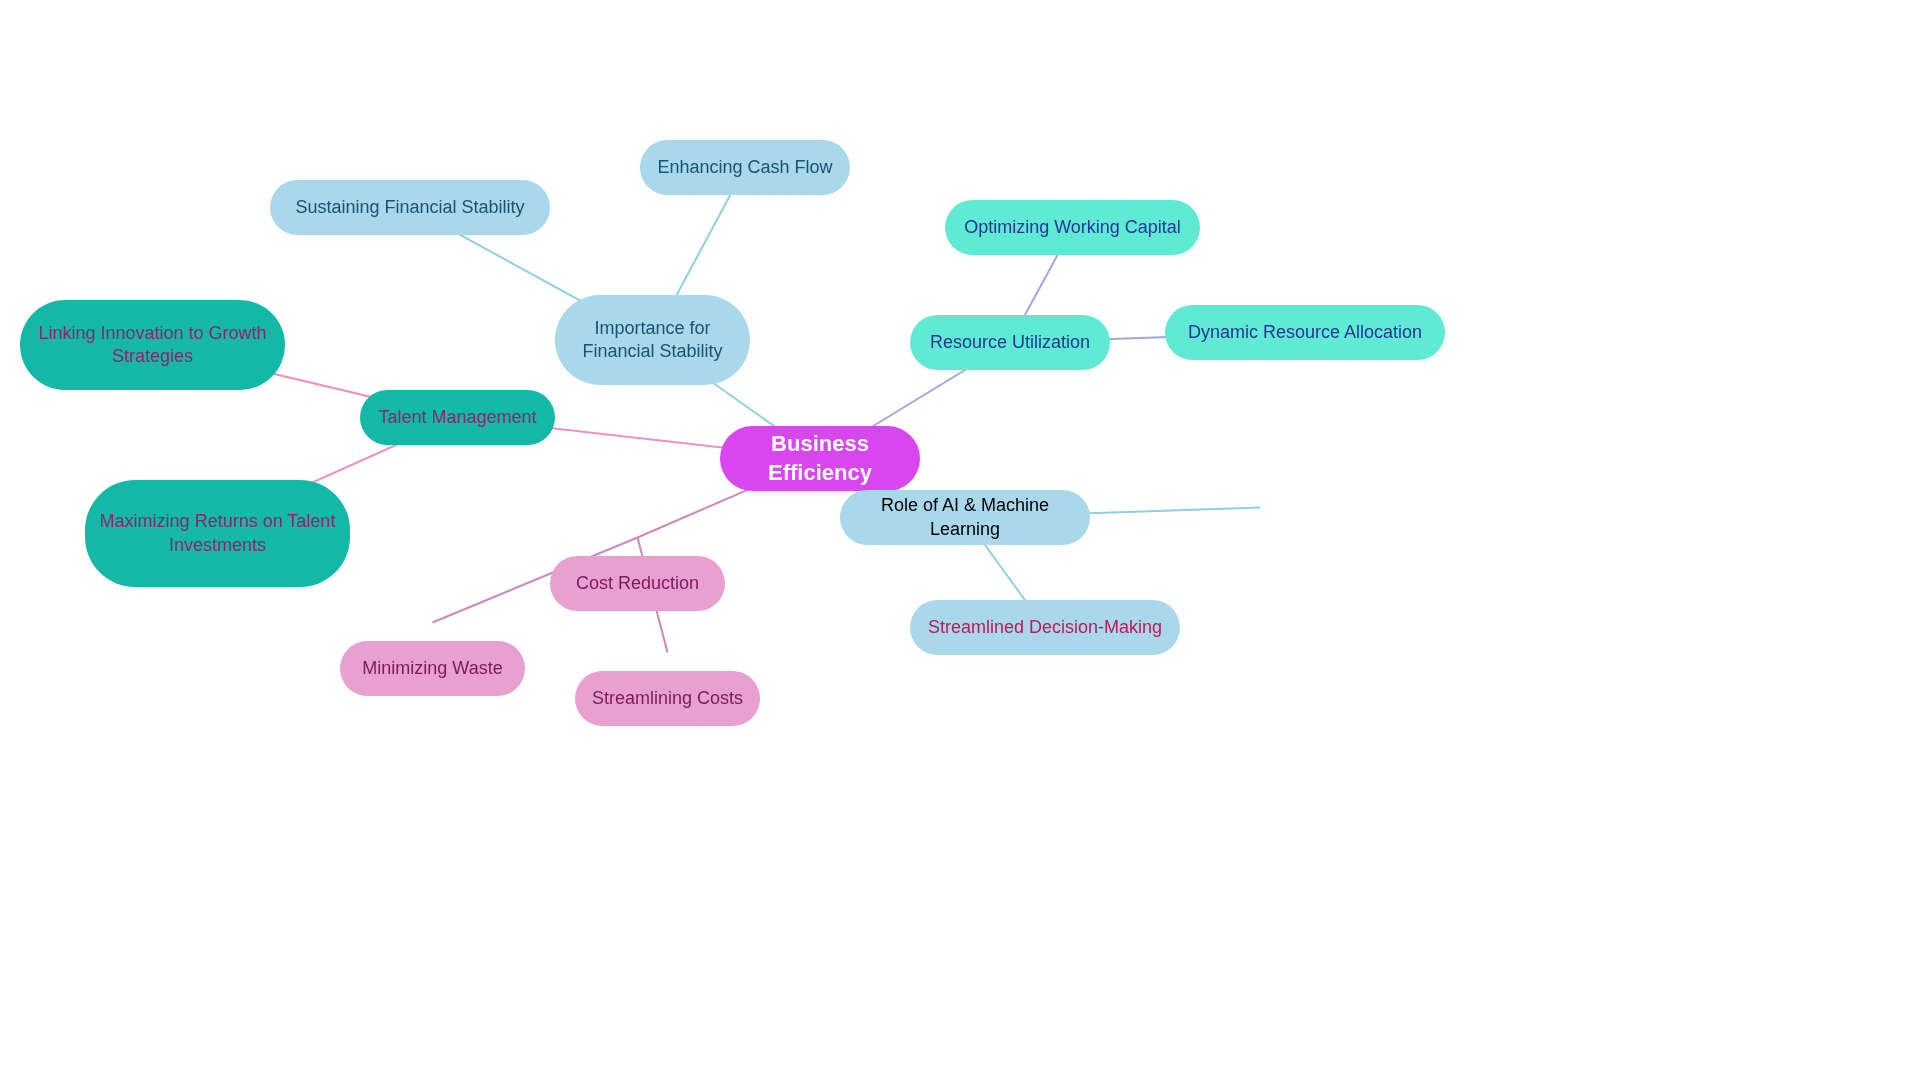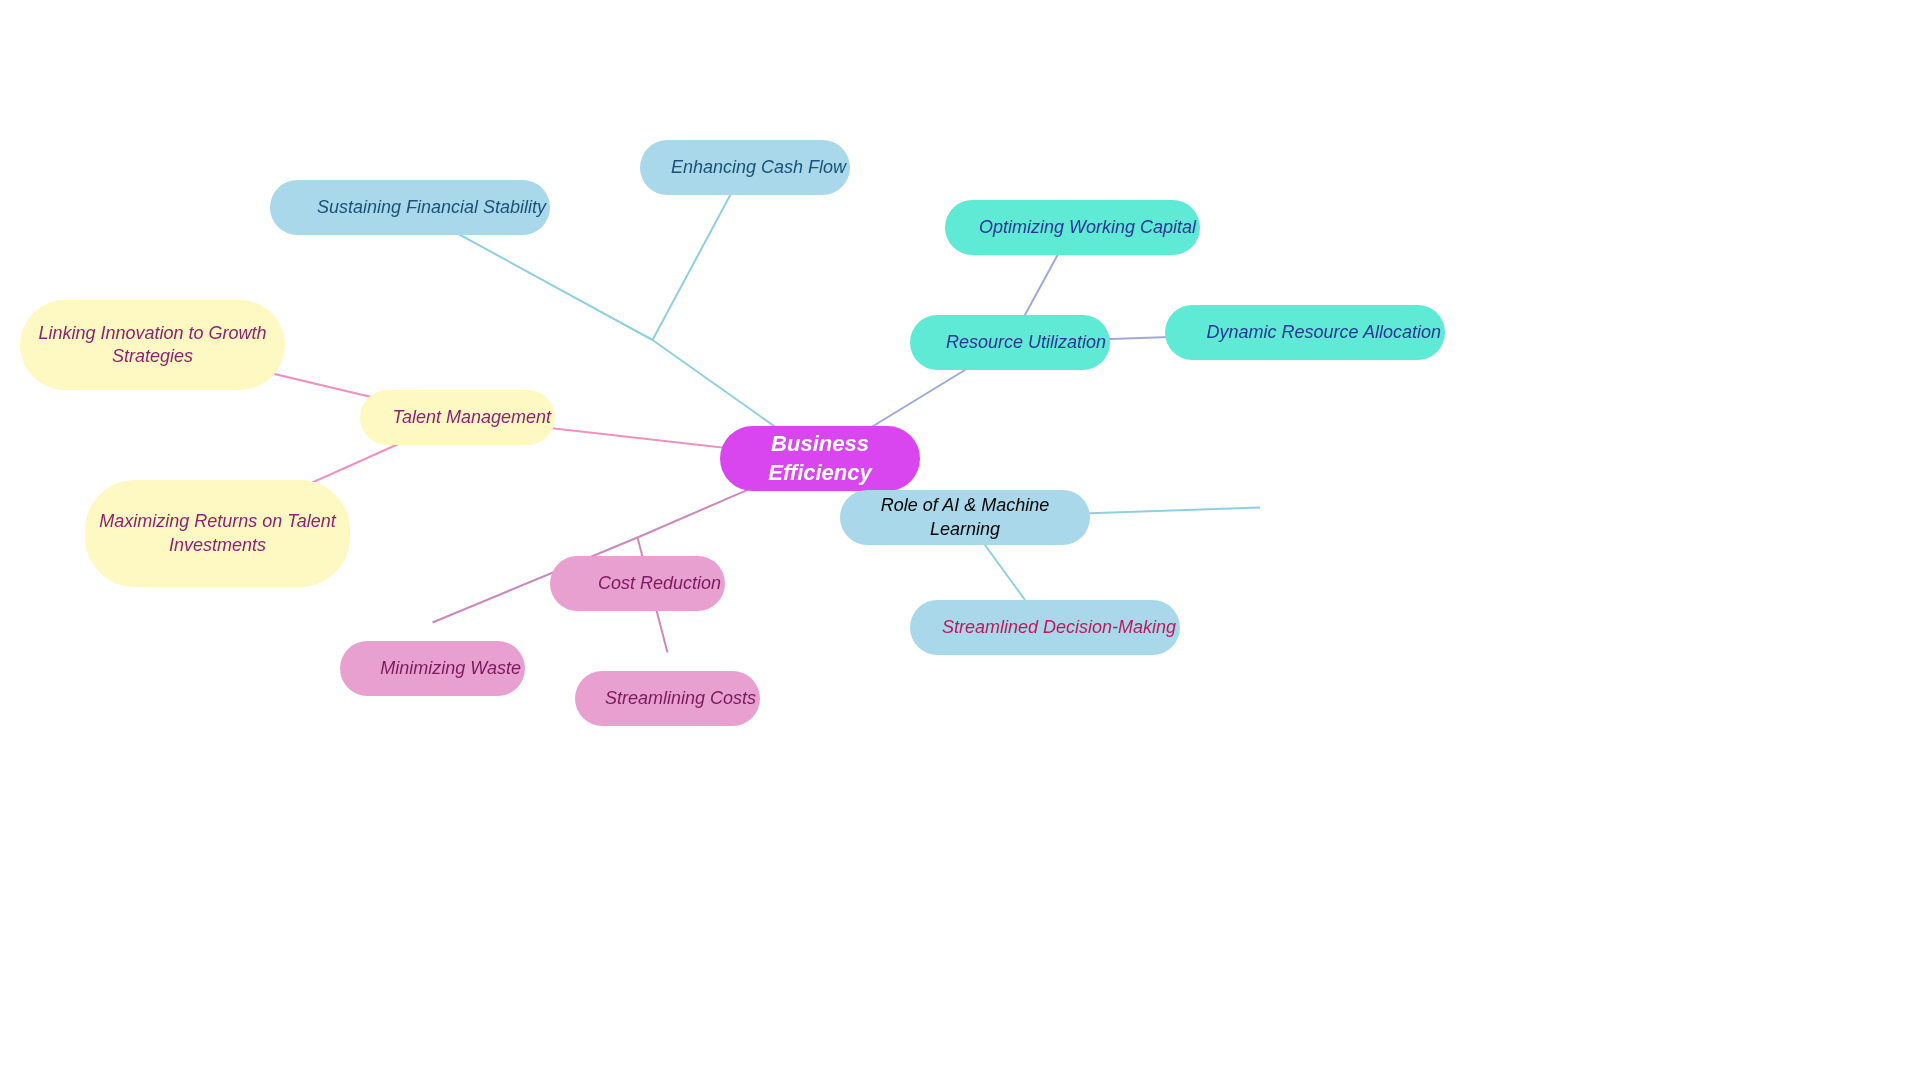--- a/index.html
+++ b/index.html
@@ -22,25 +22,24 @@
       width: 1920px;
       height: 1083px;
       pointer-events: none;
       z-index: 0;
     }
     .node {
       position: absolute;
       border-radius: 50px;
       display: flex;
       align-items: center;
-      justify-content: flex-end;
+      justify-content: center;
       text-align: center;
       z-index: 1;
       cursor: pointer;
-      font-style: italic;
     }
     .node-text {
       font-size: 18px;
       font-weight: 500;
       line-height: 1.3;
       padding: 0 4px;
     }
     
     .node-center {
       background: #d946ef;
@@ -52,21 +51,21 @@
       background: #a8d8ea;
       color: #1a5276;
     }
     
     .node-purple {
       background: #5eead4;
       color: #283593;
     }
     
     .node-pink {
-      background: #fef9c3;
+      background: #14b8a6;
       color: #8e2471;
     }
     
     .node-mauve {
       background: #e8a0d0;
       color: #7b1a5e;
       margin-top: 46px;
     }
   </style>
 </head>
@@ -85,20 +84,24 @@
       <line x1="637.5" y1="537.5" x2="667.5" y2="652.5" stroke="#cc88bb" stroke-width="2"></line>
       <line x1="820" y1="458.5" x2="1010" y2="342.5" stroke="#9fa8da" stroke-width="2"></line>
       <line x1="1010" y1="342.5" x2="1072.5" y2="227.5" stroke="#9fa8da" stroke-width="2"></line>
       <line x1="1010" y1="342.5" x2="1305" y2="332.5" stroke="#9fa8da" stroke-width="2"></line>
       <line x1="820" y1="458.5" x2="965" y2="517.5" stroke="#90cfe0" stroke-width="2"></line>
       <line x1="965" y1="517.5" x2="1260" y2="507.5" stroke="#90cfe0" stroke-width="2"></line>
       <line x1="965" y1="517.5" x2="1045" y2="627.5" stroke="#90cfe0" stroke-width="2"></line>
     </svg>
 <div class="node node-center" style="left: 720px; top: 426px; width: 200px; height: 65px;">
       <span class="node-text" style="font-size: 22px; font-weight: 700;">Business Efficiency</span>
+    </div>
+    <div class="node node-blue" style="left: 555px; top: 295px; width: 195px; height: 90px;">
+      <span class="node-text" style="color: rgb(26, 82, 118);">Importance for
+Financial Stability</span>
     </div>
     <div class="node node-blue" style="left: 640px; top: 140px; width: 210px; height: 55px;">
       <span class="node-text" style="color: rgb(26, 82, 118);">Enhancing Cash Flow</span>
     </div>
     <div class="node node-blue" style="left: 270px; top: 180px; width: 280px; height: 55px;">
       <span class="node-text" style="color: rgb(26, 82, 118);">Sustaining Financial Stability</span>
     </div>
     <div class="node node-pink" style="left: 360px; top: 390px; width: 195px; height: 55px;">
       <span class="node-text" style="color: rgb(142, 36, 113);">Talent Management</span>
     </div>

